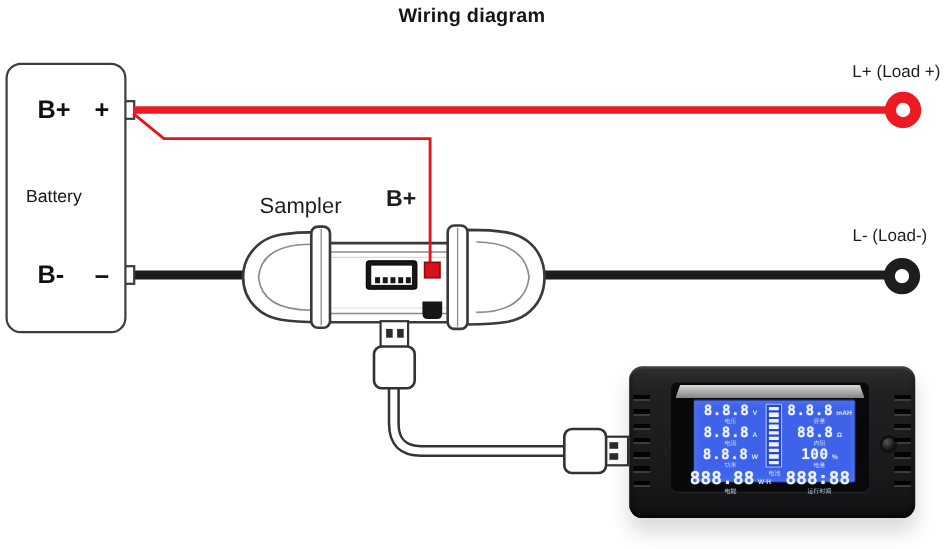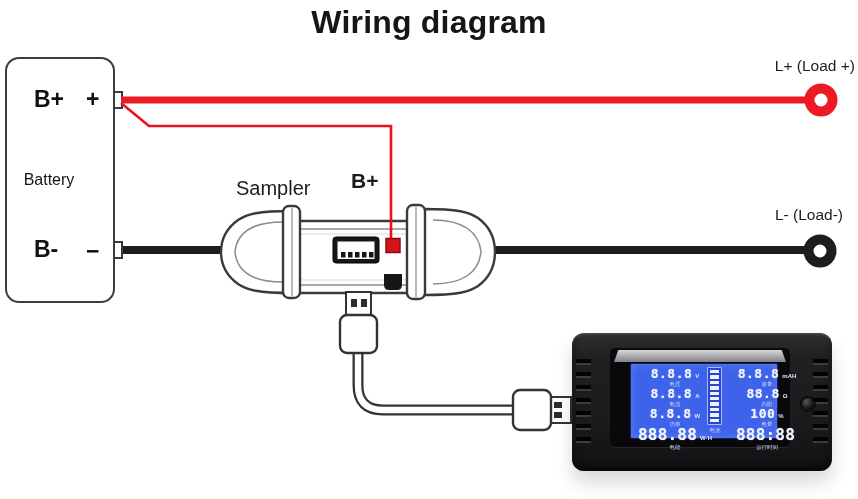--- a/index.html
+++ b/index.html
@@ -2,21 +2,21 @@
 <html><head>
 <meta charset="utf-8">
 <style>
   html,body{margin:0;padding:0;background:#fff;}
   .canvas{
     position:relative;width:858px;height:499px;background:#ffffff;overflow:hidden;
     font-family:"Liberation Sans",sans-serif;color:#1a1a1a;
   }
   .abs{position:absolute;}
   
-  .title{left:0;top:4px;width:858px;text-align:center;font-size:32px;font-weight:700;letter-spacing:.2px;color:#161616;}
+  .title{left:0;top:4px;width:858px;text-align:center;font-size:18px;font-weight:700;letter-spacing:.2px;color:#161616;}
   
   .battery-box{left:5px;top:57px;width:110px;height:246px;border:2.5px solid #3d3d3d;border-radius:14px;background:#fff;box-sizing:border-box;}
   .batt-term{font-size:23px;font-weight:700;color:#111;line-height:1;}
   .bp-t{left:27px;top:29px;} .bp-s{left:79px;top:29px;}
   .bn-t{left:27px;top:179px;} .bn-s{left:79px;top:181px;}
   .batt-name{left:0;top:112px;width:84px;text-align:center;font-size:16px;color:#141414;}
   
   .lbl{font-size:15.5px;color:#1d1d1d;white-space:nowrap;}
   .sampler-label{left:236px;top:177px;font-size:20px;}
   .sampler-bplus{left:351px;top:169px;font-size:21px;font-weight:700;}
@@ -33,21 +33,21 @@
     opacity:.9;}
   .fins.l{left:4px;} .fins.r{right:4px;}
   .recess{left:38px;top:15px;width:180px;height:99px;background:#09090b;border-radius:5px;
     box-shadow:0 1px 0 rgba(255,255,255,.08);}
   .silver{left:42px;top:17px;width:172px;height:12px;
     background:linear-gradient(180deg,#d9d9db,#a9a9ad 55%,#828287);
     clip-path:polygon(2.5% 0,97.5% 0,100% 100%,0 100%);}
   .lcd{left:58px;top:30px;width:148px;height:76px;background:#3e63ea;border:1px solid #14215c;border-radius:2px;
     box-sizing:border-box;display:flex;gap:3px;padding:3px 4px;
     box-shadow:inset 0 0 8px rgba(150,180,255,.35);}
-  .lcd-col{display:flex;flex-direction:column;justify-content:space-between;margin-left:11px;}
+  .lcd-col{display:flex;flex-direction:column;justify-content:space-between;}
   .col-left{width:58px;} .col-right{width:63px;}
   .lcd-row{display:flex;flex-direction:column;align-items:center;line-height:1;}
   .vline{display:flex;align-items:baseline;justify-content:center;}
   .seg{font-family:"DejaVu Sans Mono",monospace;font-weight:700;font-size:13px;color:#eef3ff;
     letter-spacing:.5px;text-shadow:0 0 1px rgba(220,235,255,.8);}
   .seg.wide{font-size:16px;letter-spacing:.2px;}
   .unit{font-size:6px;color:#dbe6ff;margin-left:3px;font-weight:700;}
   .lcd-label{font-size:6px;color:#cfdcff;margin-top:1px;white-space:nowrap;transform:scale(.9);}
   .gauge-wrap{width:18px;display:flex;flex-direction:column;align-items:center;}
   .gauge{width:15px;flex:1;background:#2947cd;border:1px solid #a9bcf7;border-radius:1px;

